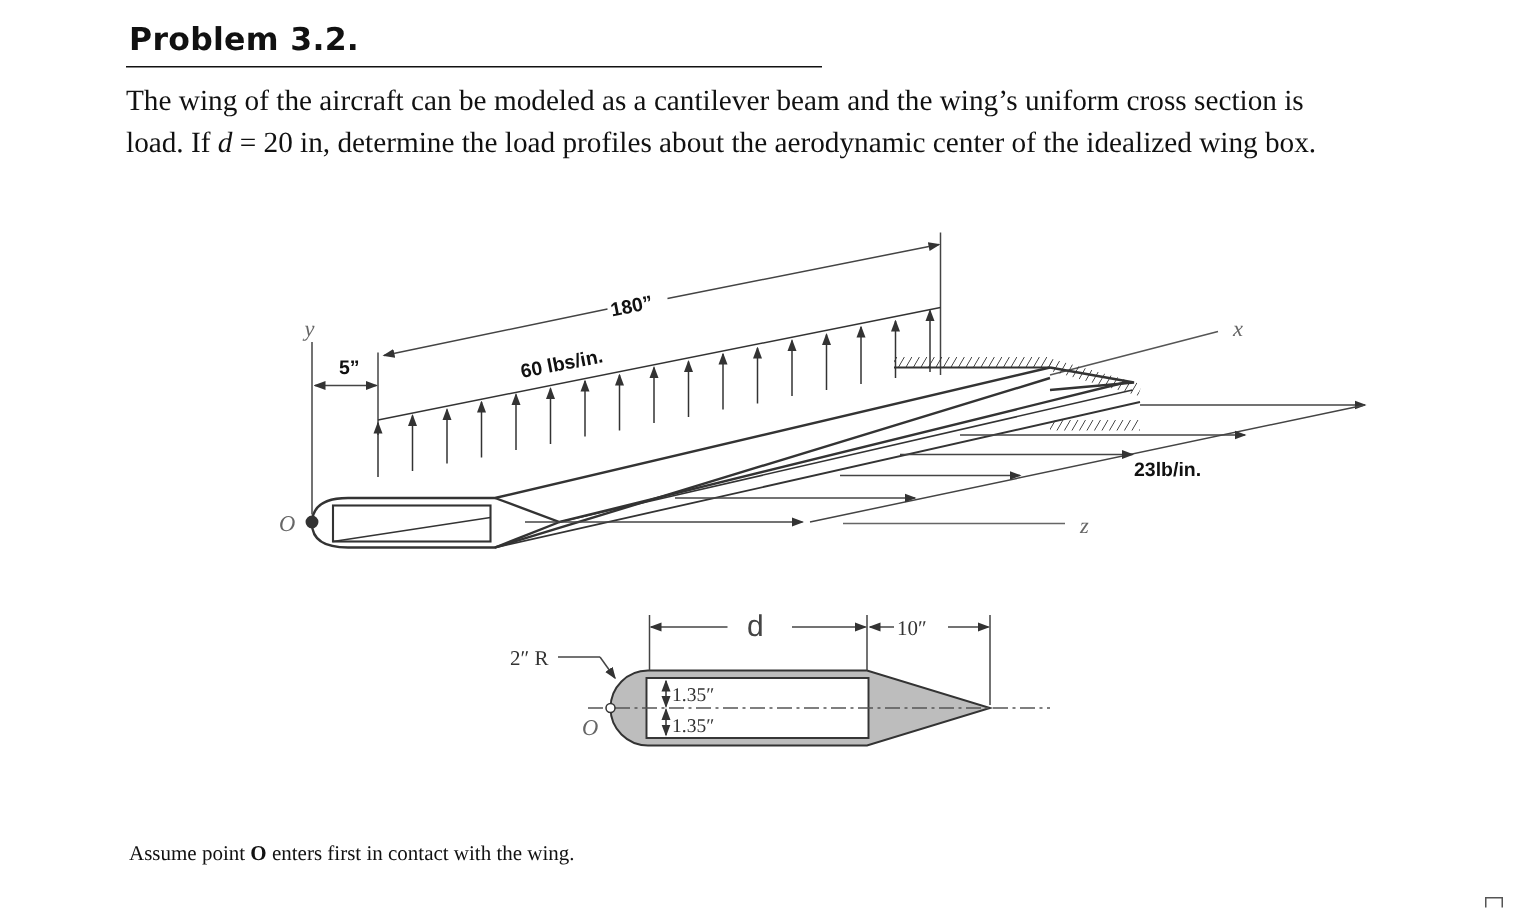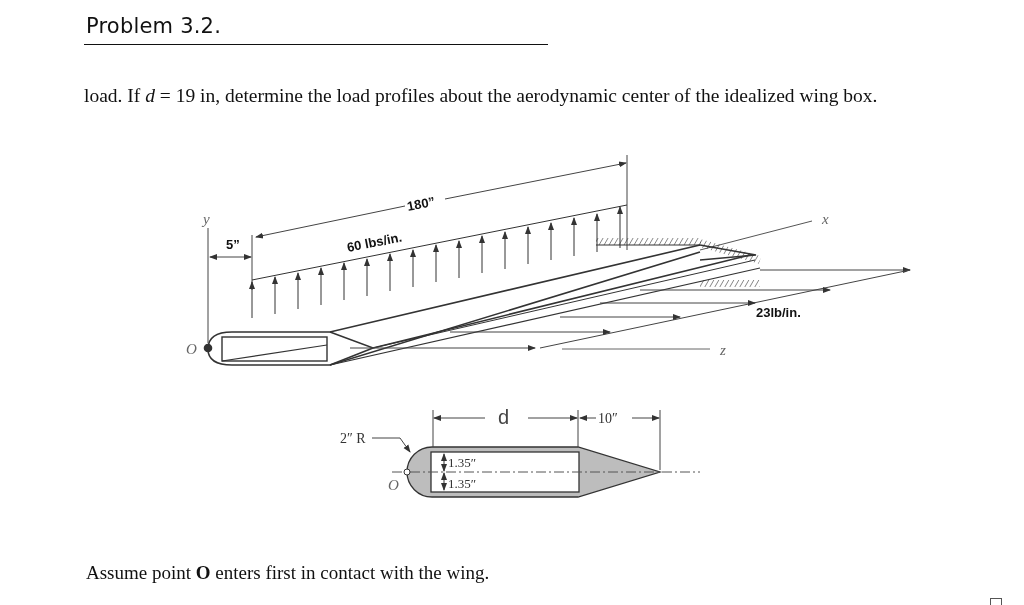--- a/index.html
+++ b/index.html
@@ -1,38 +1,38 @@
 <!DOCTYPE html>
 <html><head>
 <meta charset="utf-8">
 <style>
   html, body { margin: 0; padding: 0; background: #ffffff; }
   body { width: 1024px; height: 605px; position: relative; overflow: hidden; font-family: "DejaVu Serif", "Liberation Serif", serif; color: #111; }
-  .title { position: absolute; left: 86px; top: 14px; font-family: "DejaVu Sans", "Liberation Sans", sans-serif; font-weight: normal; font-size: 21px; letter-spacing: 0.2px; }
+  .title { position: absolute; left: 86px; top: 14px; font-family: "DejaVu Sans", "Liberation Sans", sans-serif; font-weight: bold; font-size: 21px; letter-spacing: 0.2px; }
   .title-rule { position: absolute; left: 84px; top: 44px; width: 464px; height: 0; border-top: 1.5px solid #111; }
   .para { position: absolute; left: 84px; top: 54px; width: 930px; font-family: "Liberation Serif", "DejaVu Serif", serif; font-size: 19.5px; line-height: 28px; text-align: justify; }
   .para i { font-style: italic; }
   .figure { position: absolute; left: 0; top: 140px; width: 1024px; height: 410px; }
-  .footer { position: absolute; left: 86px; top: 562px; font-family: "Liberation Serif", "DejaVu Serif", serif; font-size: 19px; }
+  .footer { position: absolute; left: 86px; top: 562px; font-family: "Liberation Serif", "DejaVu Serif", serif; font-size: 14px; }
   .footer b { font-weight: bold; }
   .corner-mark { position: absolute; right: 22px; top: 598px; width: 10px; height: 8px; border: 1.2px solid #555; border-bottom: none; }
   svg text { font-family: "Liberation Sans", "DejaVu Sans", sans-serif; }
   .lbl { font-weight: bold; font-size: 13px; fill: #111; }
   .ital { font-family: "Liberation Serif", "DejaVu Serif", serif; font-style: italic; fill: #666; font-size: 15px; }
   .serif { font-family: "Liberation Serif", "DejaVu Serif", serif; fill: #333; font-size: 14px; }
 </style>
 </head>
 <body>
 
 <div class="title">Problem 3.2.</div>
 <div class="title-rule"></div>
 
 <div class="para">
-  <br>
-  <span>load. If </span><i>d</i><span> = 19 in, determine the load profiles about the aerodynamic center of the idealized wing box.</span>
+  <span>The wing of the aircraft can be modeled as a cantilever beam and the wing’s uniform cross section is</span><br>
+  <span>load. If </span><i>d</i><span> = 20 in, determine the load profiles about the aerodynamic center of the idealized wing box.</span>
 </div>
 
 <div class="figure">
   <svg width="1024" height="410" viewBox="0 140 1024 410" xmlns="http://www.w3.org/2000/svg">
     <defs>
       <marker id="arr" markerWidth="8" markerHeight="8" refX="7" refY="4" orient="auto" markerUnits="userSpaceOnUse">
         <path d="M0,1 L8,4 L0,7 Z" fill="#333"></path>
       </marker>
       <marker id="arrS" markerWidth="8" markerHeight="8" refX="1" refY="4" orient="auto" markerUnits="userSpaceOnUse">
         <path d="M8,1 L0,4 L8,7 Z" fill="#333"></path>

